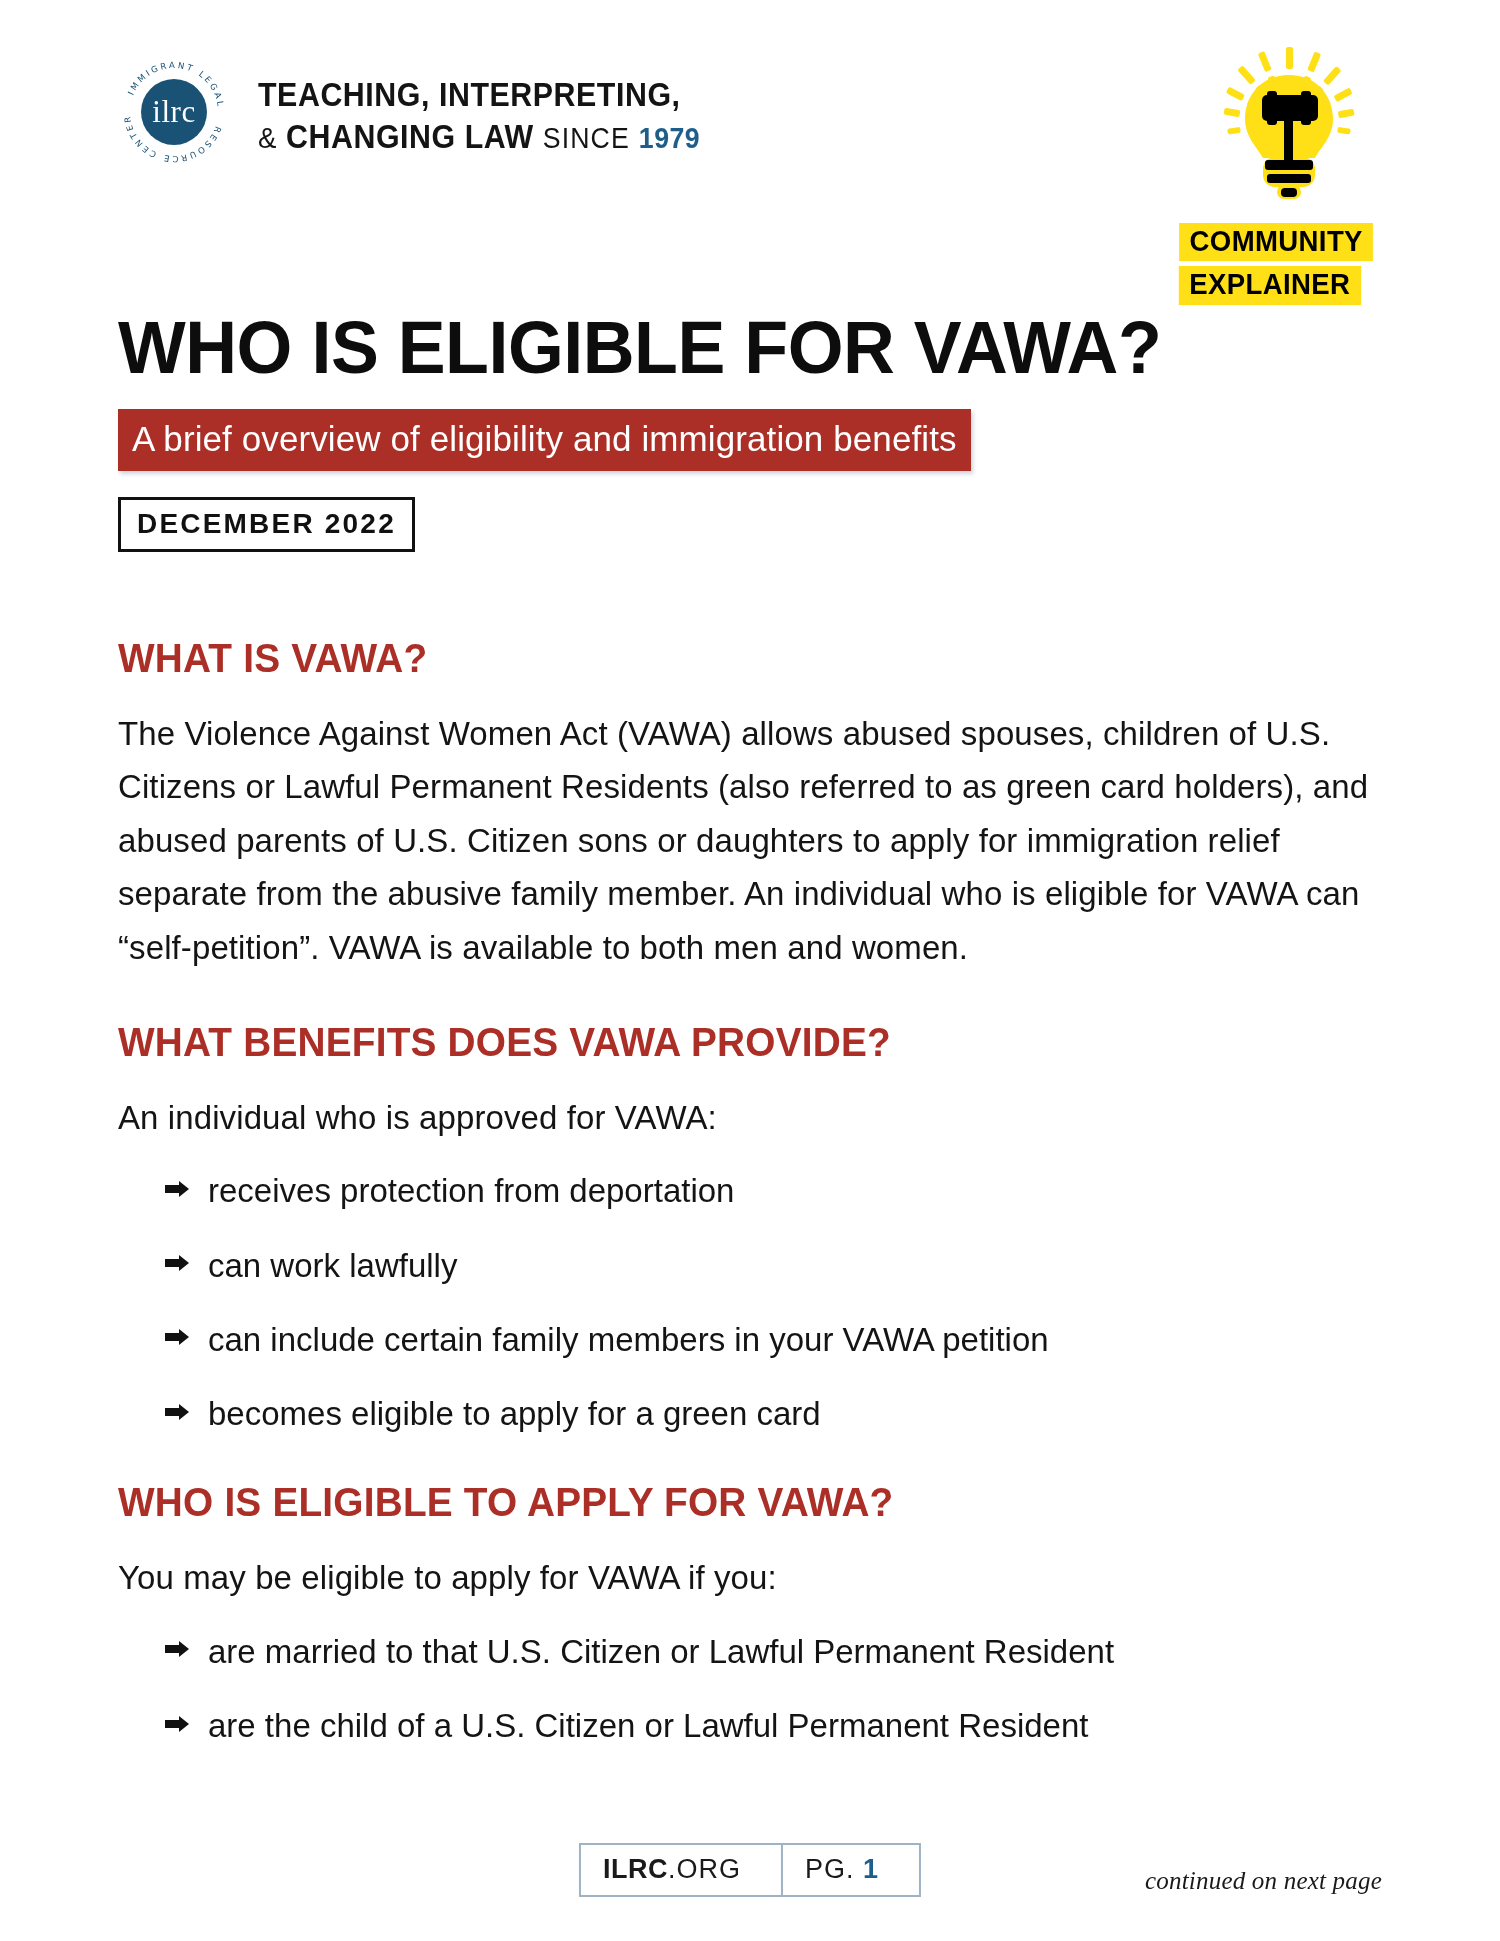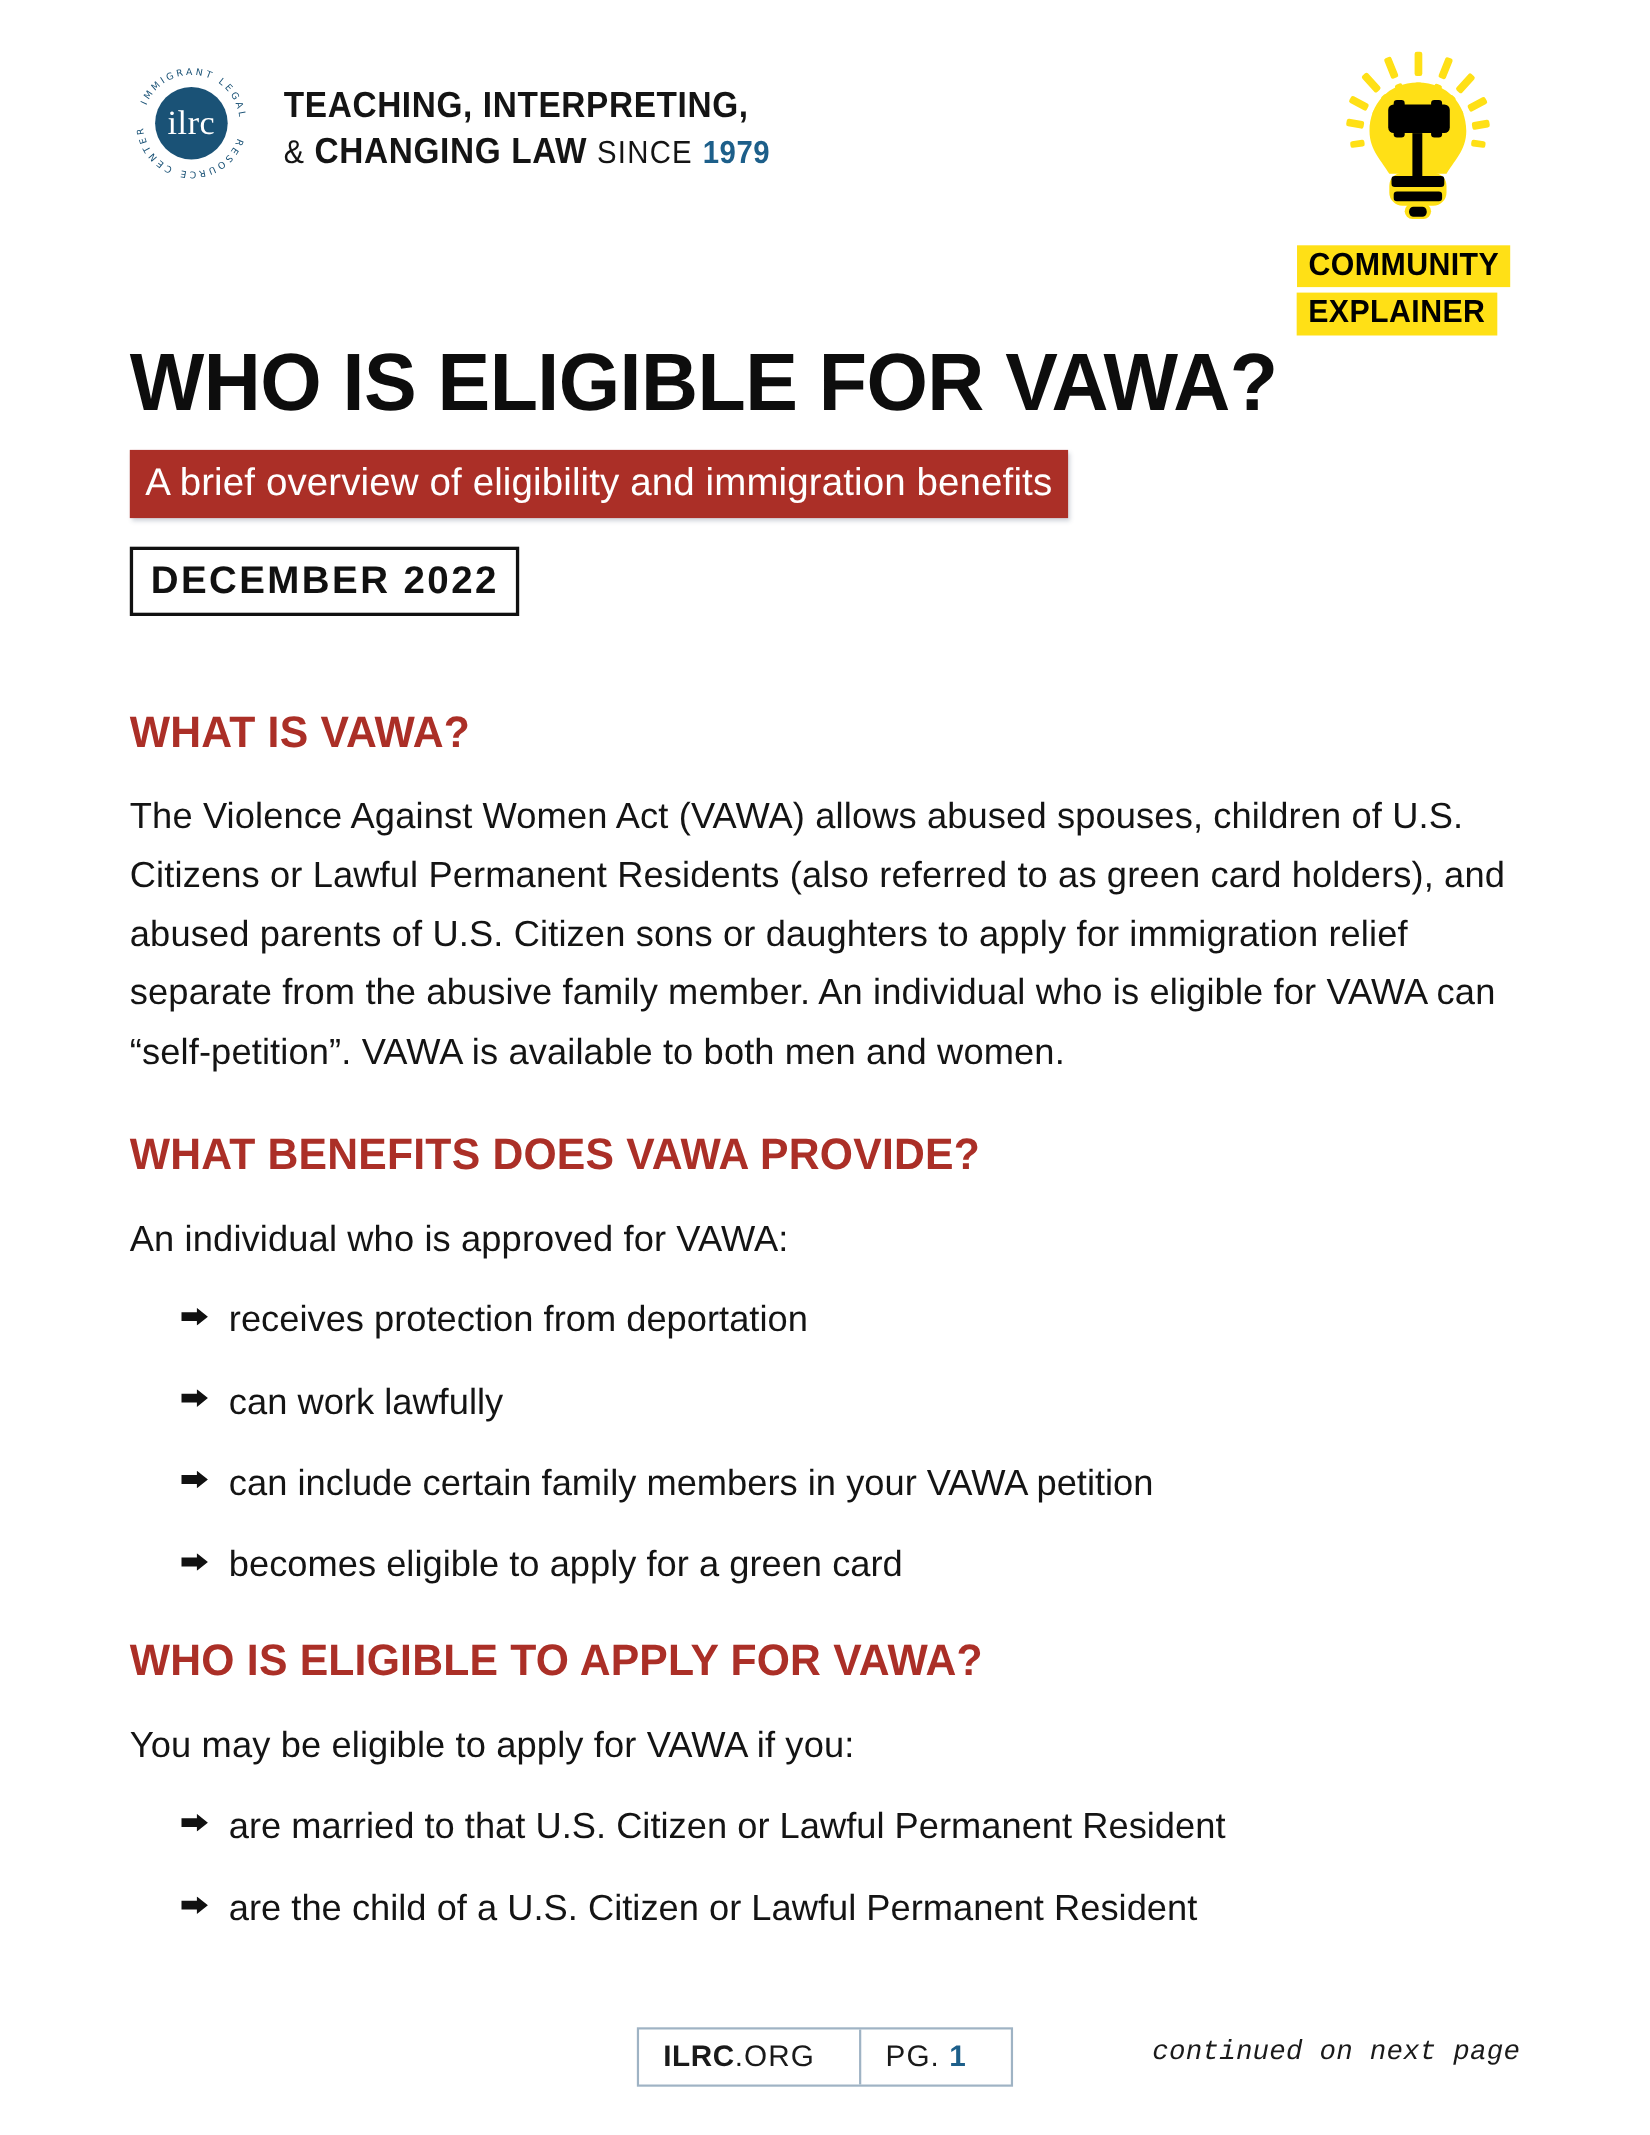--- a/index.html
+++ b/index.html
@@ -141,21 +141,21 @@
     box-shadow: 2px 3px 4px rgba(40,60,90,0.22);
   }
   .sub-bar + .sub-bar { margin-top: 9px; }
 
   .date-badge {
     display: inline-block;
     border: 3px solid #111111;
     padding: 8px 16px 9px 16px;
     font-family: "Liberation Sans Narrow", "Liberation Sans", sans-serif;
     font-weight: 700;
-    font-size: 35px;
+    font-size: 28px;
     letter-spacing: 2.2px;
     color: #111111;
     margin-bottom: 38px;
   }
 
   
   .section { margin-bottom: 4px; }
 
   .section-head {
     font-family: "Liberation Sans Narrow", "Liberation Sans", sans-serif;
@@ -229,22 +229,22 @@
     padding: 9px 40px 10px 22px;
     white-space: nowrap;
   }
   .footer-cell + .footer-cell { border-left: 2px solid #9fb3c4; }
   .footer-cell .strong { font-weight: 700; letter-spacing: 0.5px; }
   .footer-cell .pgnum { color: #1d5f8a; font-weight: 700; }
 
   .continued {
     position: absolute;
     right: 118px;
-    top: 8px;
-    font-family: Liberation Mono, monospace;
+    top: 24px;
+    font-family: Liberation Serif, serif;
     font-style: italic;
     font-size: 25px;
     color: #1a1a1a;
     letter-spacing: 0.2px;
     margin-left: 32px;
   }
 </style>
 </head>
 <body>
 

